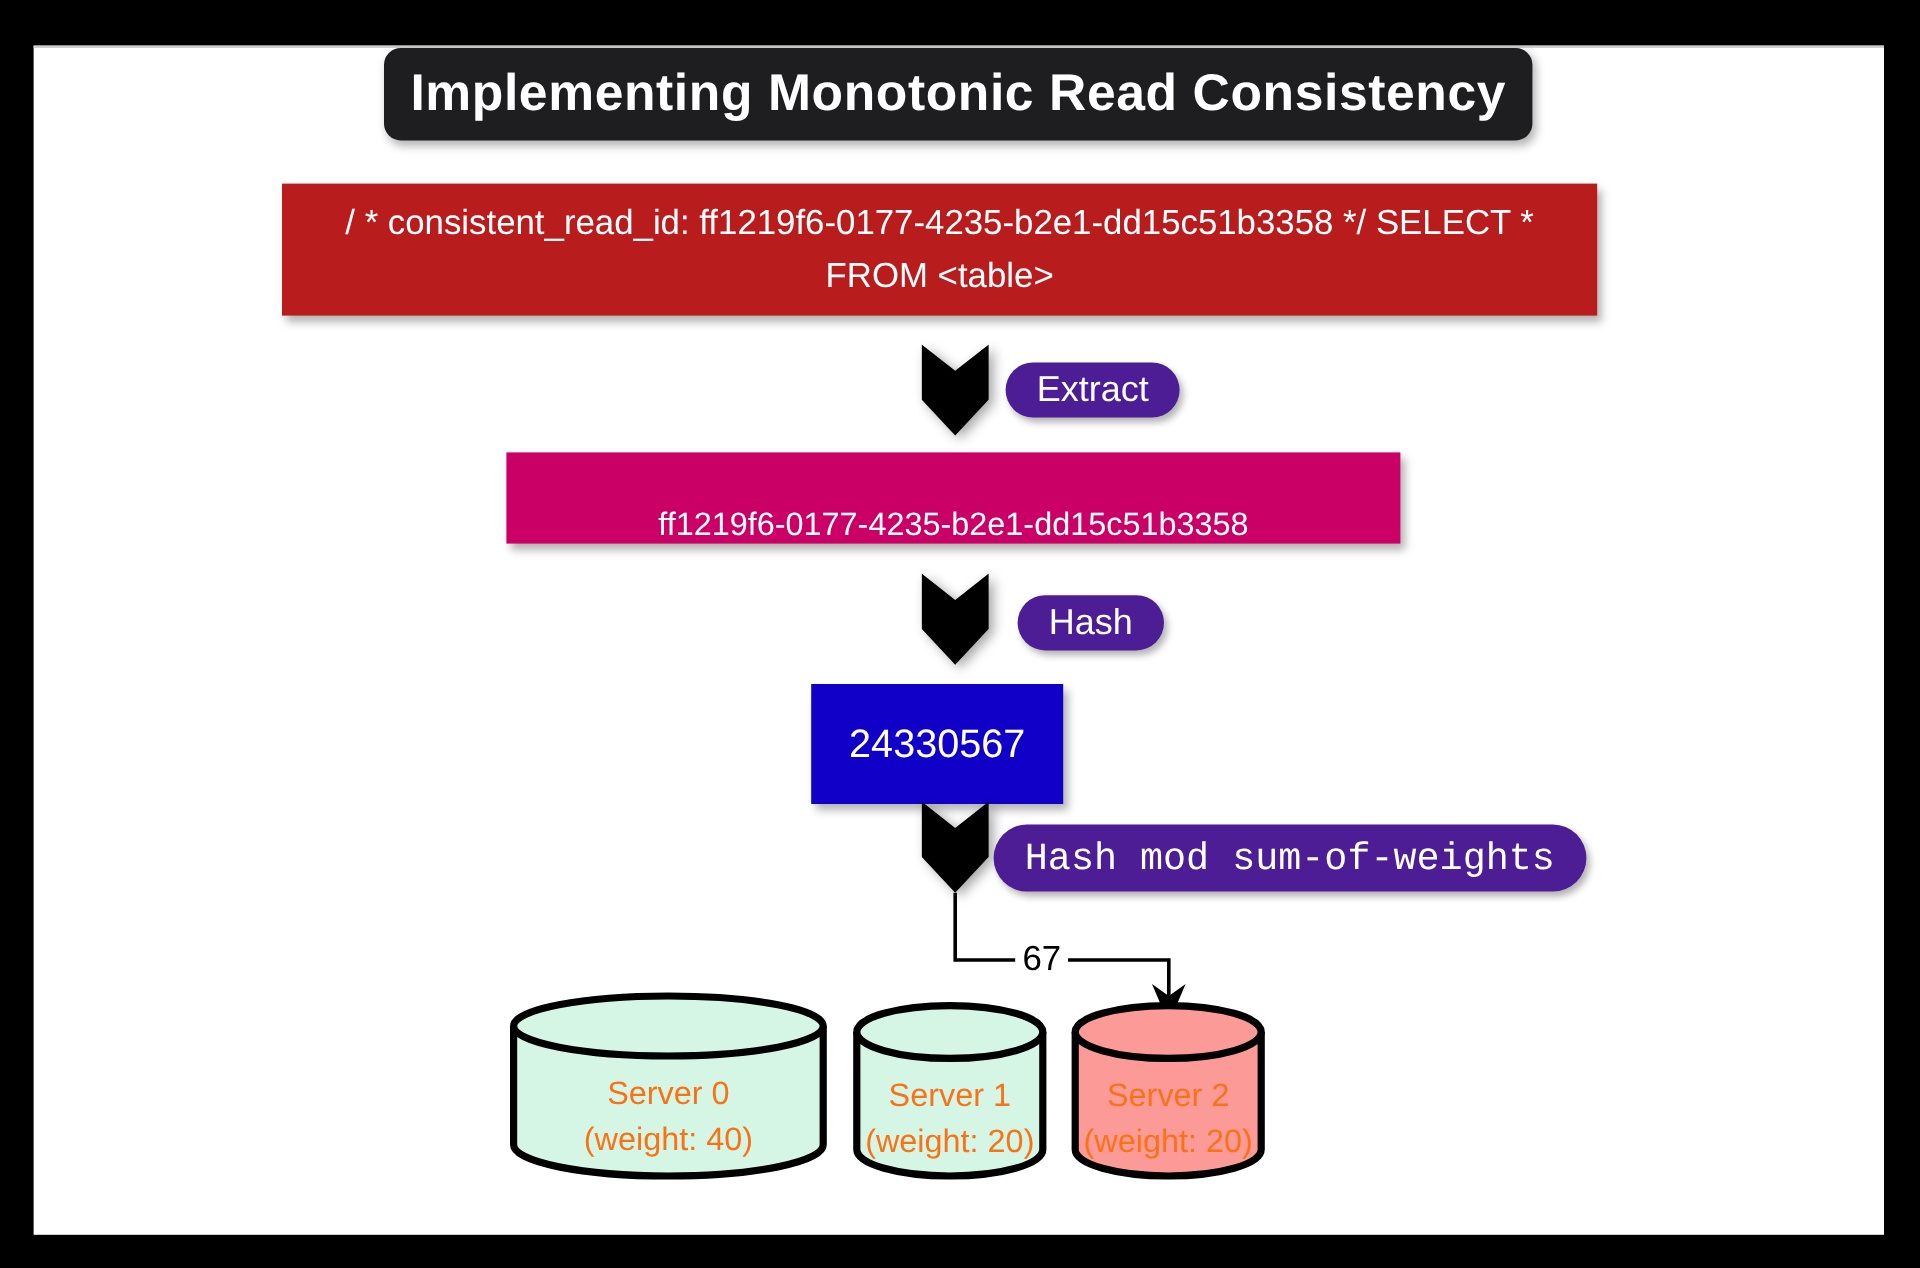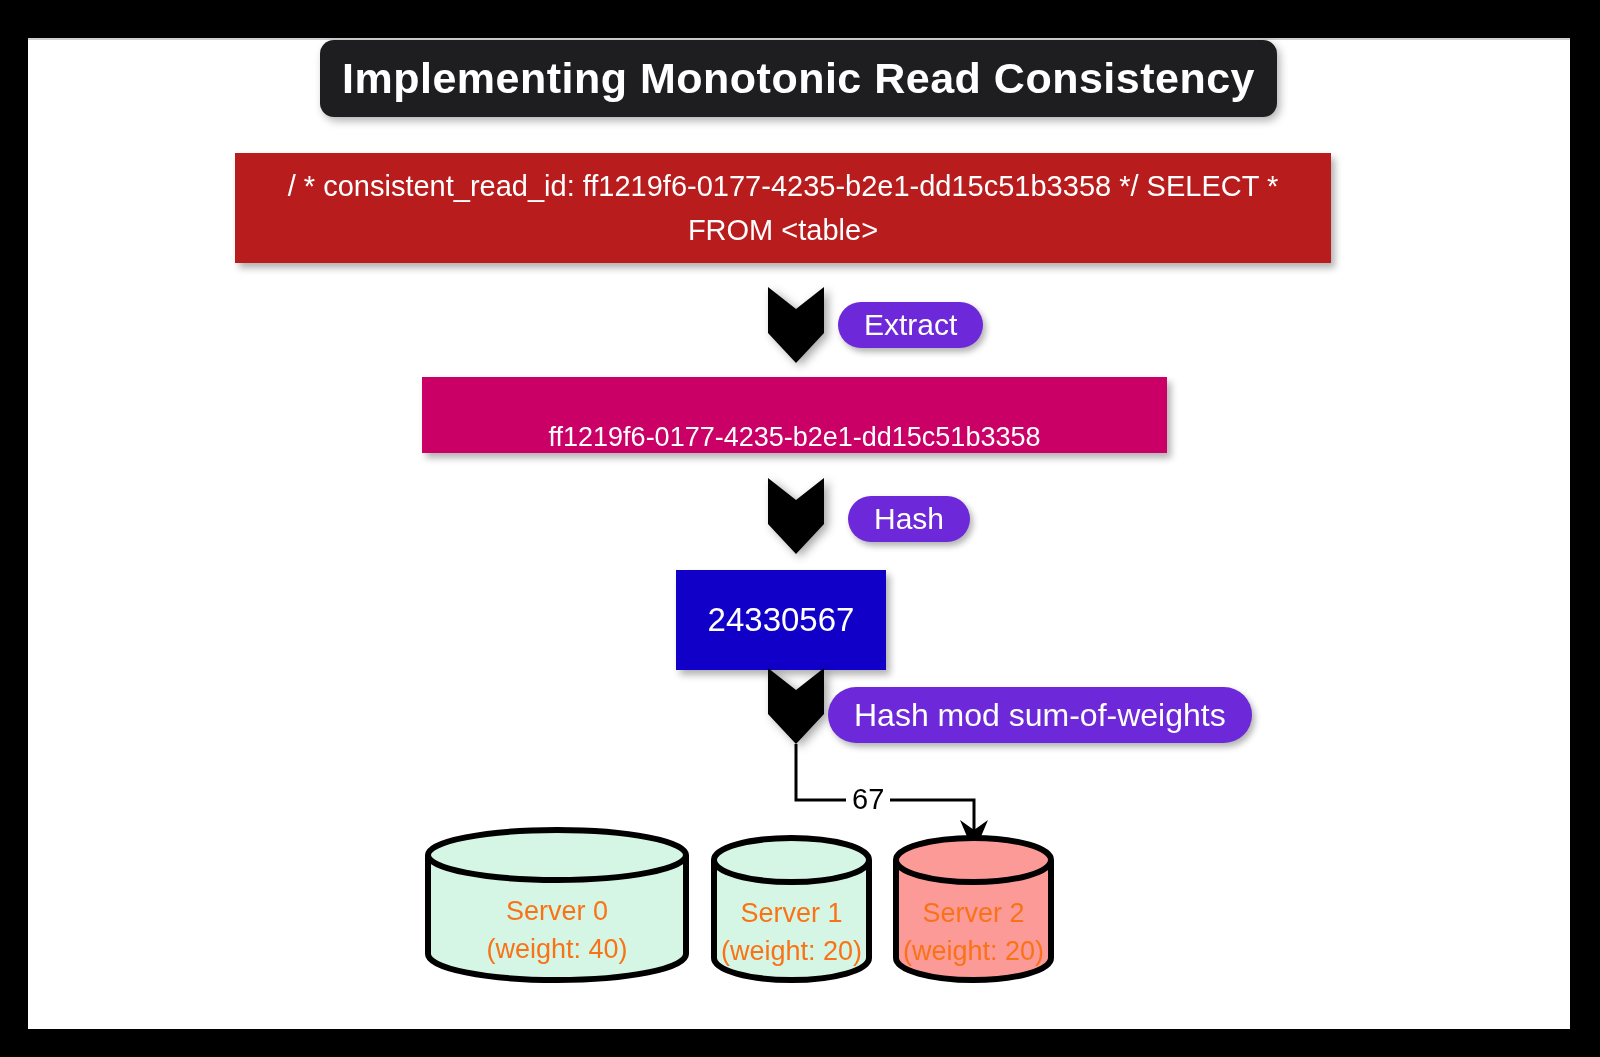--- a/index.html
+++ b/index.html
@@ -14,25 +14,25 @@
   .query-box{position:absolute;left:235px;top:153px;width:1096px;height:110px;background:#b91c1c;
              color:#fff;font-size:29px;text-align:center;box-shadow:4px 5px 7px rgba(0,0,0,.30);
              display:flex;flex-direction:column;justify-content:center;line-height:44px;}
   .uuid-box{position:absolute;left:422px;top:377px;width:745px;height:76px;background:#cb0067;
             color:#fff;font-size:27px;display:flex;align-items:flex-end;justify-content:center;
             box-shadow:4px 5px 7px rgba(0,0,0,.30);}
   .hash-box{position:absolute;left:676px;top:570px;width:210px;height:100px;background:#1100c8;
             color:#fff;font-size:33px;display:flex;align-items:center;justify-content:center;
             box-shadow:4px 5px 7px rgba(0,0,0,.30);}
   .chev{position:absolute;width:56px;height:78px;filter:drop-shadow(4px 3px 5px rgba(0,0,0,.35));}
-  .pill{position:absolute;background:#6d28d9;color:#fff;border-radius:28px;
+  .pill{position:absolute;background:#4c1d95;color:#fff;border-radius:28px;
         display:flex;align-items:center;justify-content:center;padding:0 26px;
         box-shadow:3px 4px 6px rgba(0,0,0,.30);}
   .pill.small{height:46px;font-size:30px;}
-  .pill.big{height:56px;font-size:32px;}
+  .pill.big{height:56px;font-size:32px;font-family:Liberation Mono, monospace;}
   .connector{position:absolute;left:0;top:0;width:1600px;height:1057px;pointer-events:none;}
   .route-label{position:absolute;left:846px;top:783px;background:#fff;padding:0 6px;
                font-size:29px;color:#000;}
   .server{position:absolute;}
   .server .labels{position:absolute;left:0;right:0;text-align:center;color:#f97316;
                   font-size:27px;line-height:38px;}
 </style>
 </head>
 <body>
 

